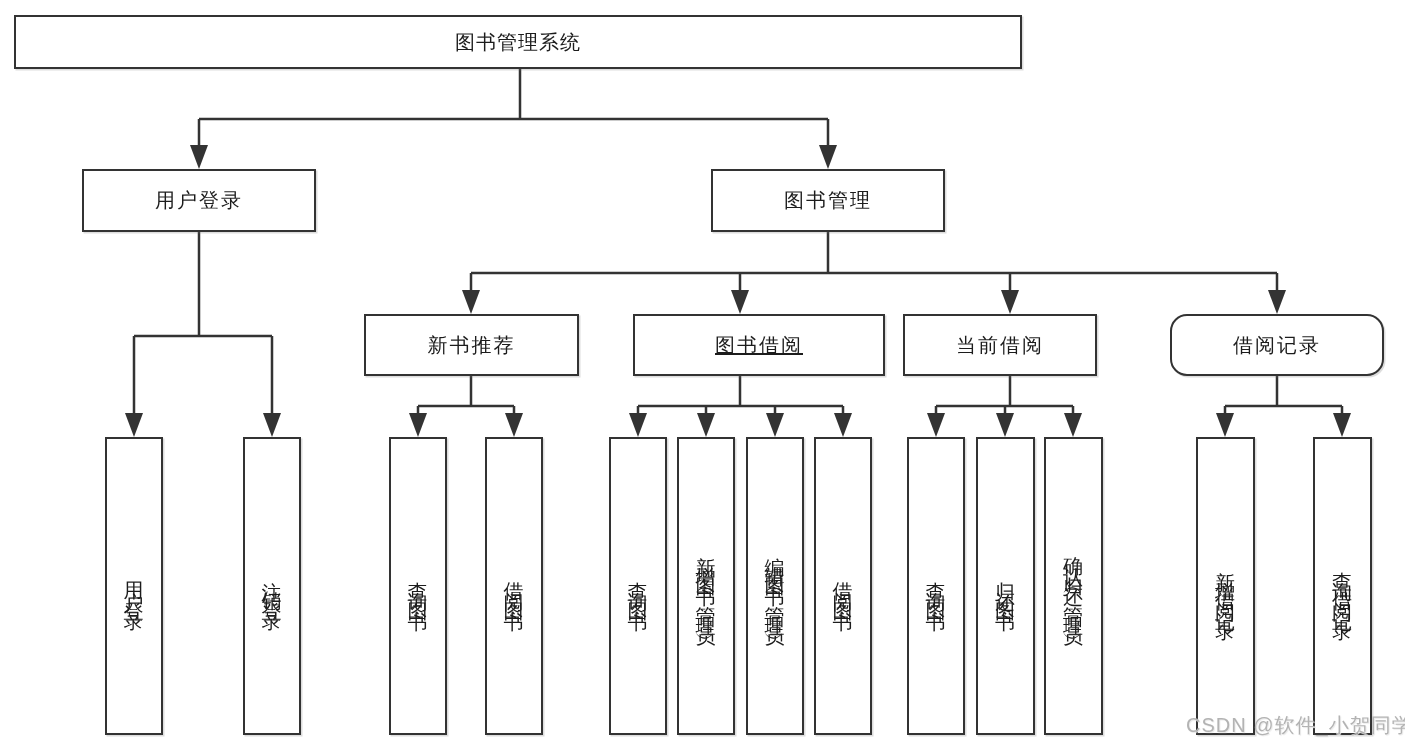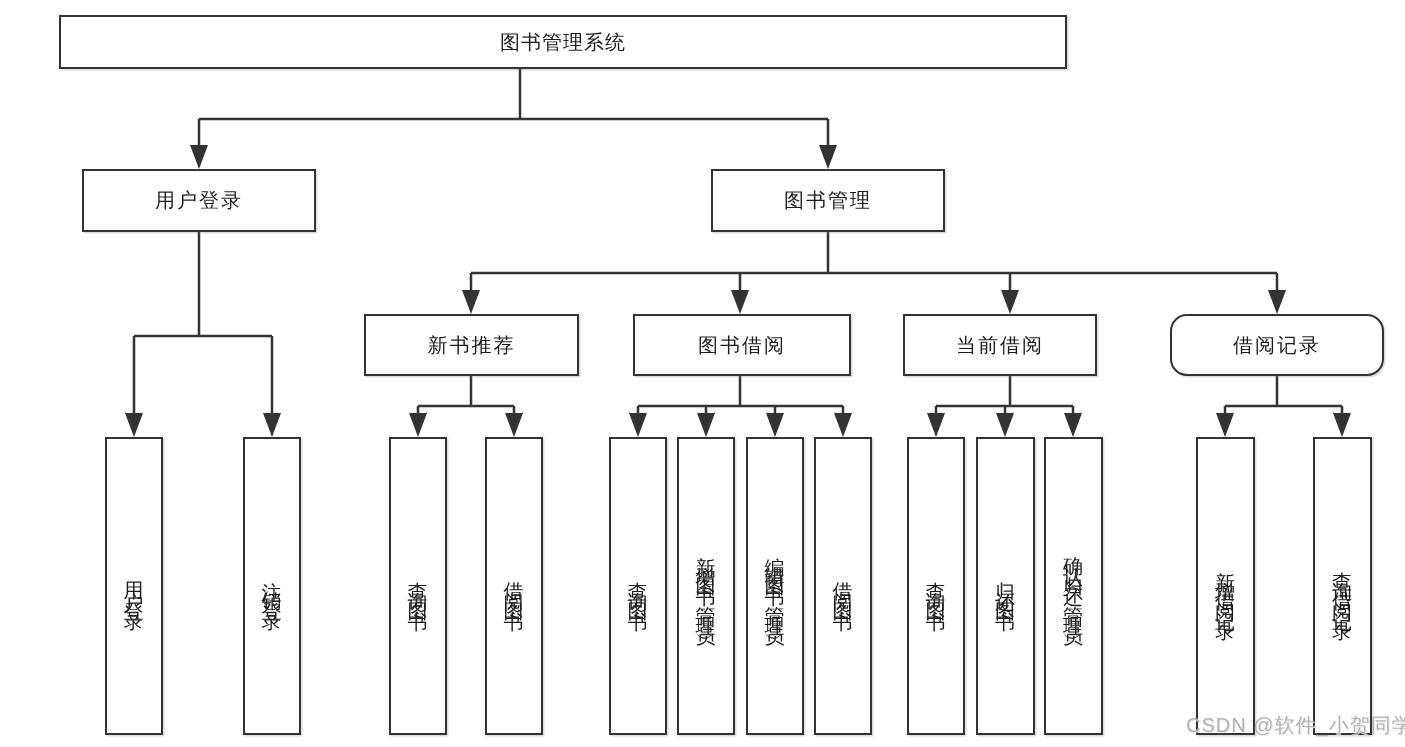--- a/index.html
+++ b/index.html
@@ -22,34 +22,34 @@
     border: 2.5px solid #333333;
     background: #ffffff;
     display: flex;
     align-items: center;
     justify-content: center;
     color: #1c1c1c;
     font-size: 20px;
     letter-spacing: 2px;
     box-shadow: 1.5px 1.5px 0 rgba(120,120,120,0.25);
   }
-  .box.root { letter-spacing: 1px; margin-left: 45px; }
+  .box.root { letter-spacing: 1px; }
   .vbox span {
     writing-mode: vertical-lr;
     text-orientation: mixed;
     letter-spacing: 10px;
     line-height: 1;
     white-space: nowrap;
   }
   
   #n-root   { left: 14px;  top: 15px;  width: 1008px; height: 54px; }
   #n-login  { left: 82px;  top: 169px; width: 234px;  height: 63px; }
   #n-mgmt   { left: 711px; top: 169px; width: 234px;  height: 63px; }
   #n-rec    { left: 364px; top: 314px; width: 215px;  height: 62px; }
-  #n-borrow { left: 633px; top: 314px; width: 218px;  height: 62px; }
+  #n-borrow { left: 633px; top: 314px; width: 252px;  height: 62px; text-decoration: underline; }
   #n-cur    { left: 903px; top: 314px; width: 194px;  height: 62px; }
   #n-hist   { left: 1170px;top: 314px; width: 214px;  height: 62px; border-radius: 17px; }
   .leaf { top: 437px; height: 298px; width: 58px; }
   #l-a1 { left: 105px; }
   #l-a2 { left: 243px; }
   #l-b1 { left: 389px; }
   #l-b2 { left: 485px; }
   #l-c1 { left: 609px; }
   #l-c2 { left: 677px; }
   #l-c3 { left: 746px; }

